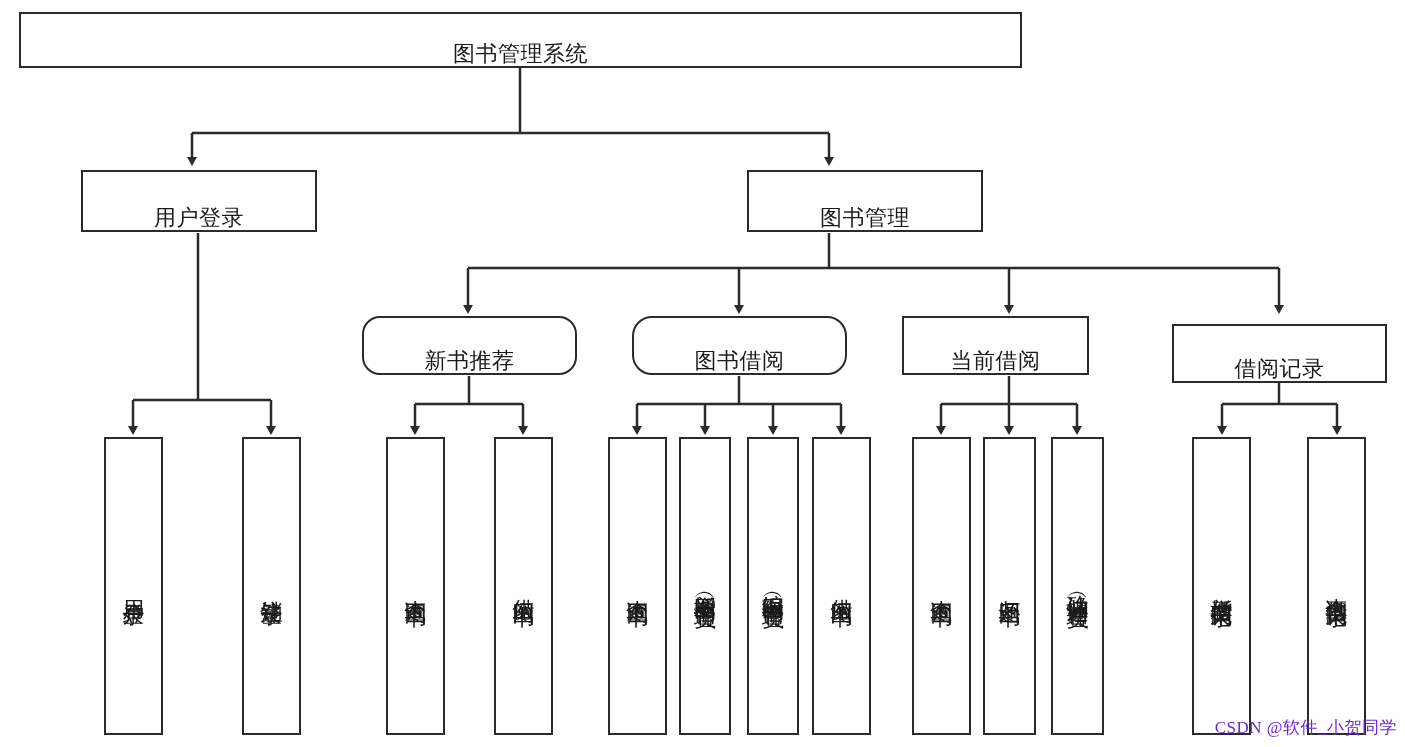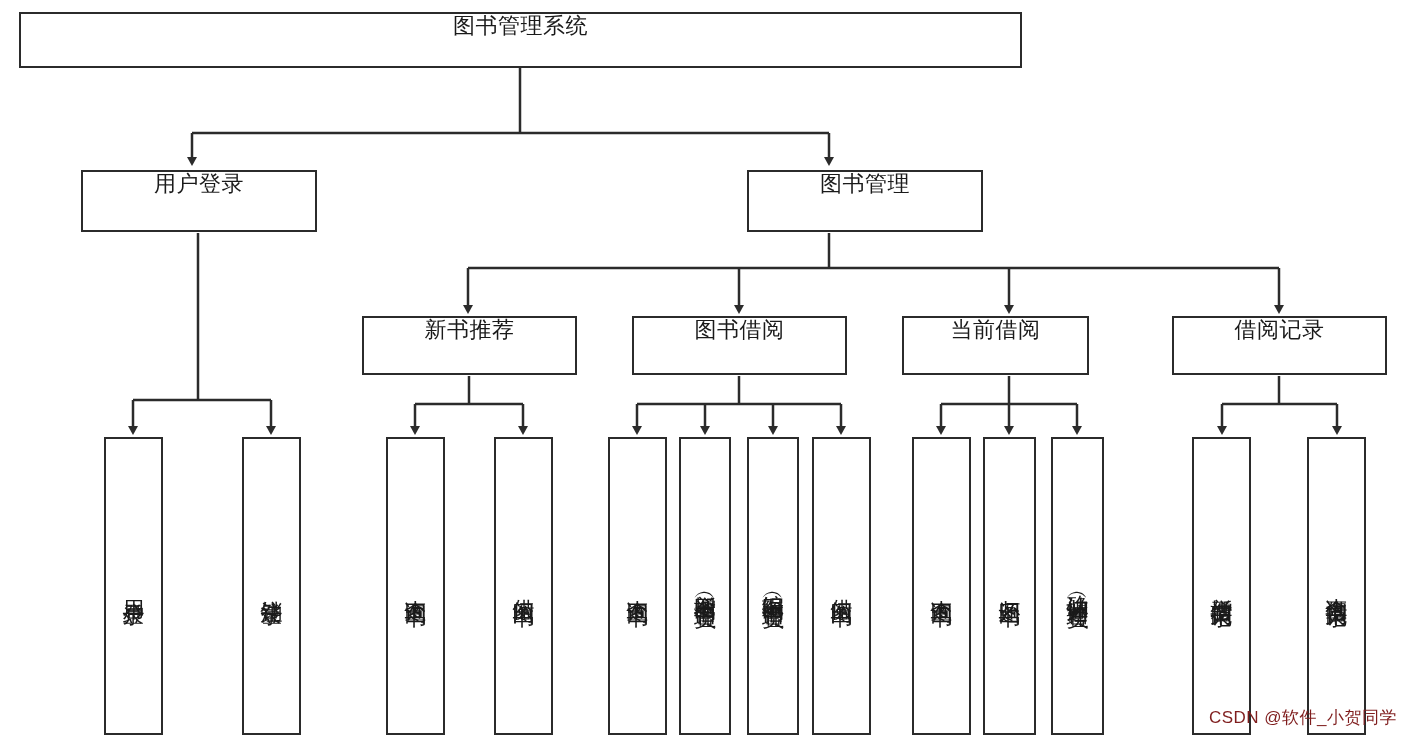--- a/index.html
+++ b/index.html
@@ -26,21 +26,21 @@
     width: 1405px;
     height: 747px;
     pointer-events: none;
   }
   .node {
     position: absolute;
     box-sizing: border-box;
     background: #ffffff;
     border: 2px solid #2b2b2b;
     display: flex;
-    align-items: flex-start;
+    align-items: flex-end;
     justify-content: center;
     color: #1a1a1a;
   }
   .node-label {
     display: block;
     text-align: center;
     letter-spacing: 0.5px;
     white-space: nowrap;
   }
   
@@ -61,26 +61,27 @@
     text-orientation: upright;
     font-size: 22px;
     line-height: 1.18;
     letter-spacing: 2px;
     white-space: nowrap;
     text-align: center;
   }
   #watermark {
     position: absolute;
     right: 8px;
-    bottom: 18px;
+    bottom: 8px;
     font-size: 17px;
-    color: #7f1d1d;
+    color: #6d28d9;
     white-space: nowrap;
     letter-spacing: 0.5px;
     pointer-events: none;
+    font-family: Liberation Serif, serif;
   }
 </style>
 </head>
 <body>
 
 <div id="diagram-root">
 
   <svg id="edges" viewBox="0 0 1405 747" xmlns="http://www.w3.org/2000/svg">
     <defs>
       <marker id="arrow" markerWidth="9" markerHeight="10" refX="1" refY="5" orient="auto" markerUnits="userSpaceOnUse">
@@ -135,30 +136,30 @@
     <span class="node-label">图书管理系统</span>
   </div>
 
   <div class="node horiz" style="left:81px; top:170px; width:236px; height:62px;">
     <span class="node-label">用户登录</span>
   </div>
   <div class="node horiz" style="left:711px; top:170px; width:236px; height:62px;margin-left:36px;">
     <span class="node-label">图书管理</span>
   </div>
 
-  <div class="node horiz" style="left:362px; top:316px; width:215px; height:59px;">
+  <div class="node horiz" style="left:362px; top:316px; width:215px; height:59px;border-radius:18px;">
     <span class="node-label">新书推荐</span>
   </div>
-  <div class="node horiz" style="left:632px; top:316px; width:215px; height:59px;">
+  <div class="node horiz" style="left:632px; top:316px; width:215px; height:59px;border-radius:20px;">
     <span class="node-label">图书借阅</span>
   </div>
   <div class="node horiz" style="left:902px; top:316px; width:187px; height:59px;">
     <span class="node-label">当前借阅</span>
   </div>
-  <div class="node horiz" style="left:1172px; top:316px; width:215px; height:59px;">
+  <div class="node horiz" style="left:1172px; top:324px; width:215px; height:59px;">
     <span class="node-label">借阅记录</span>
   </div>
 
   <div class="node vert" style="left:104px; top:437px; width:59px; height:298px;">
     <span class="node-label">用户登录</span>
   </div>
   <div class="node vert" style="left:242px; top:437px; width:59px; height:298px;">
     <span class="node-label">注销登录</span>
   </div>
 

